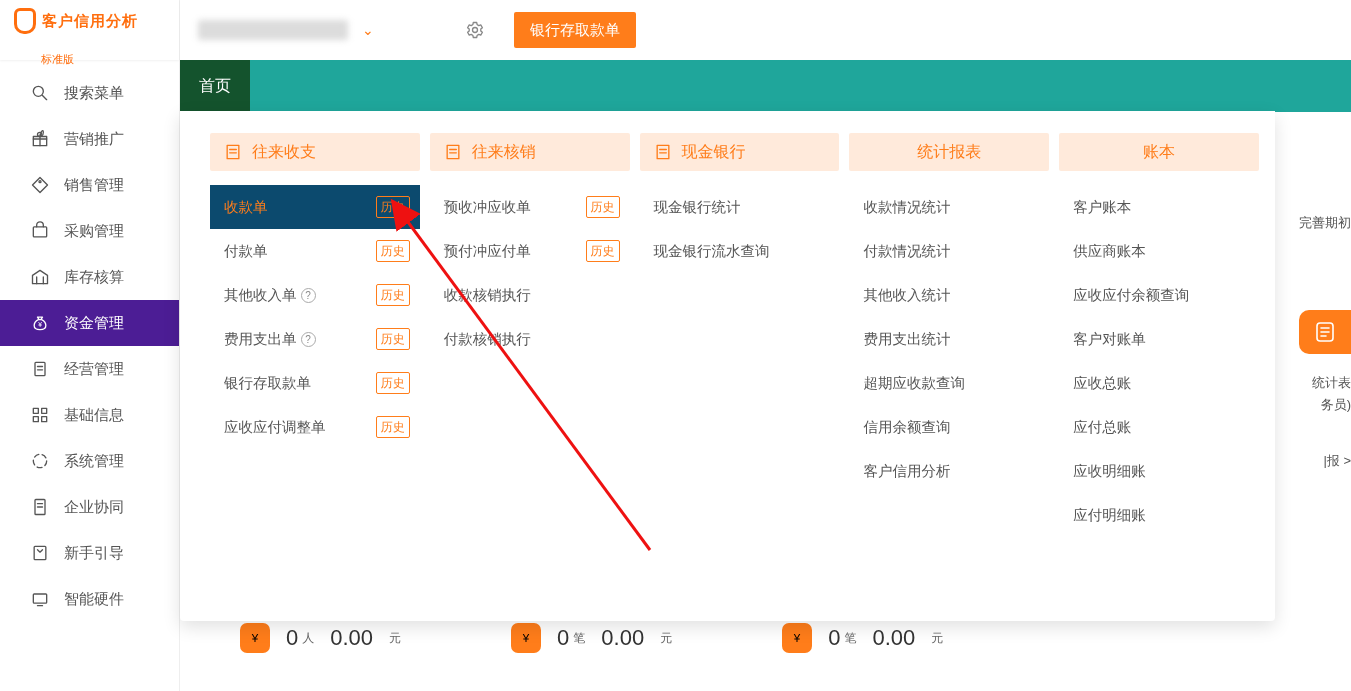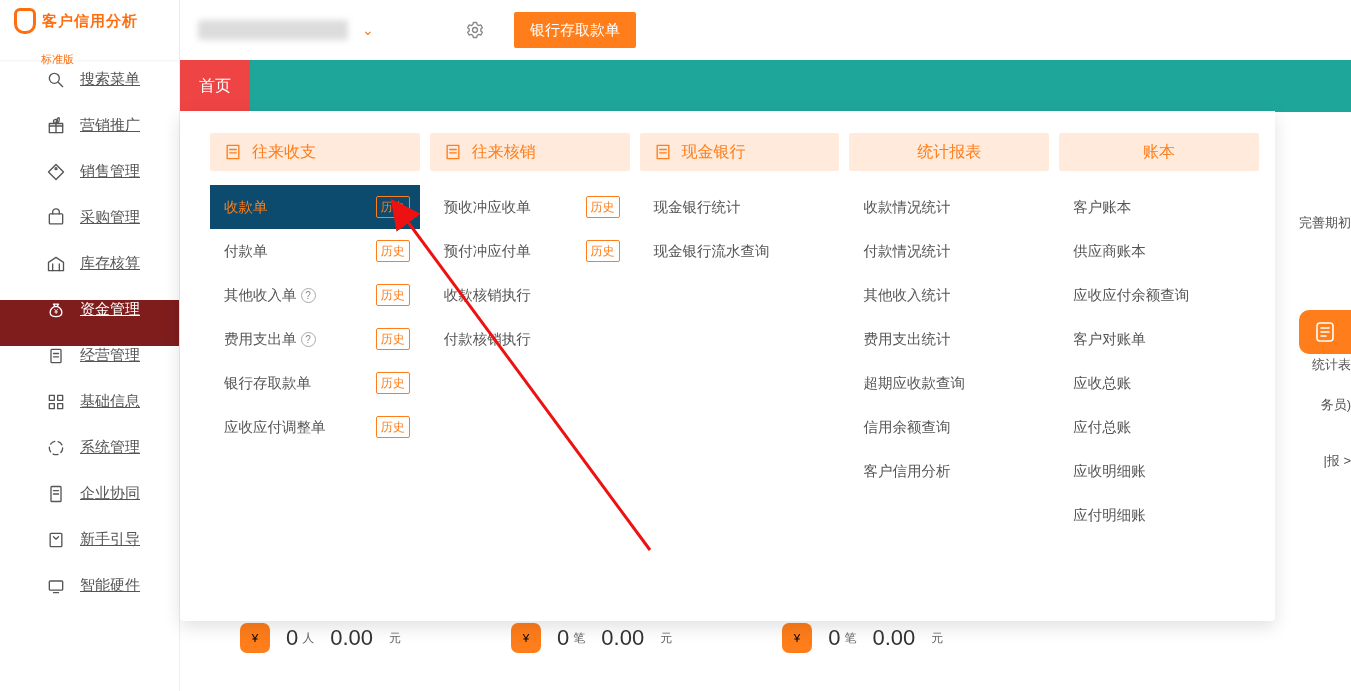--- a/index.html
+++ b/index.html
@@ -6,35 +6,35 @@
     body { width: 1351px; height: 691px; overflow: hidden; background: #fff; }
 
     
     .sidebar { position: absolute; left: 0; top: 0; width: 180px; height: 691px; border-right: 1px solid #eee; background: #fff; }
     .logo-box { height: 60px; padding: 8px 14px 0 14px; box-shadow: 0 1px 2px rgba(0,0,0,.06); }
     .logo-row { display: flex; align-items: center; }
     .logo-mark { width: 22px; height: 26px; border: 3px solid #ff6e0e; border-radius: 6px 6px 10px 10px; margin-right: 6px; position: relative; }
     .logo-txt { color: #ff6e0e; font-weight: 600; font-size: 15px; letter-spacing: 1px; }
     .logo-sub { color: #ff6e0e; font-size: 11px; margin-top: 18px; margin-left: 27px; }
 
-    .side-item { display: flex; height: 46px; padding-left: 46px; color: #555; font-size: 15px; cursor: pointer; text-decoration: underline; }
+    .side-item { display: flex; align-items: center; height: 46px; padding-left: 30px; color: #555; font-size: 15px; cursor: pointer; }
     .side-item.first { margin-top: 10px; }
     .side-item .sicon { width: 20px; height: 20px; margin-right: 14px; display: inline-flex; align-items: center; justify-content: center; }
-    .side-item.active { background: #7f1d1d; color: #fff; }
+    .side-item.active { background: #4c1d95; color: #fff; }
 
     
     .top-bar  { position: absolute; left: 180px; top: 0; right: 0; height: 60px; background: #fff; display: flex; align-items: center; padding-left: 18px; }
     .tenant-sel { width: 260px; display: flex; align-items: center; color: #bbb; }
     .tenant-blur { width: 150px; height: 20px; background: #dcdcdc; filter: blur(3px); border-radius: 2px; }
     .caret-down { margin-left: 14px; color: #ff7d1a; font-size: 14px; }
     .gear { width: 34px; display:flex; align-items:center; justify-content:center; color:#888; }
     .try-btn { margin-left: 22px; height: 36px; padding: 0 16px; background: #ff7d1a; color: #fff; border-radius: 2px; display: inline-flex; align-items: center; border: none; font-size: 15px; cursor: pointer; }
 
     .tab-strip { position: absolute; left: 180px; top: 60px; right: 0; height: 52px; background: #1fa69b; display: flex; align-items: stretch; }
-    .tab { width: 70px; display: flex; align-items: center; justify-content: center; color: #fff; font-size: 16px; background: #ef4444; }
+    .tab { width: 70px; display: flex; align-items: center; justify-content: center; color: #fff; font-size: 16px; background: #14532d; }
 
     
     .right-peek { position: absolute; right: 0; width: 70px; color: #555; font-size: 13px; text-align: right; }
     .right-badge { position: absolute; right: 0; top: 310px; width: 52px; height: 44px; background: #ff7d1a; border-radius: 10px 0 0 10px; display:flex; align-items:center; justify-content:center; color:#fff; }
 
     
     .kpi-row { position: absolute; left: 210px; bottom: 18px; right: 30px; height: 70px; display:flex; gap: 110px; padding-left: 30px;}
     .kpi { display:flex; align-items:center; gap:16px; }
     .kpi .chip { width: 30px; height: 30px; border-radius: 7px; background:#ff7d1a; display:flex; align-items:center; justify-content:center; }
     .kpi .big { font-size: 22px; color:#333; }
@@ -215,21 +215,21 @@
   <div class="tab">首页</div>
 </div>
 
 <div class="right-peek" style="top:214px;">完善期初</div>
 <div class="right-badge">
   <svg width="24" height="24" viewBox="0 0 24 24">
       <rect x="4" y="3" width="16" height="18" rx="3"></rect>
       <path d="M8 8h8M8 12h8M8 16h5"></path>
     </svg>
 </div>
-<div class="right-peek" style="top:356px;">统计表</div>
+<div class="right-peek" style="top:374px;">统计表</div>
 <div class="right-peek" style="top:396px;">务员)</div>
 <div class="right-peek" style="top:452px;">|报 &gt;</div>
 
 <div class="kpi-row" id="kpi-row">
     <div class="kpi">
       <span class="chip">
         <svg width="20" height="20" viewBox="0 0 24 24">
           <text x="12" y="17" font-size="14" text-anchor="middle" stroke="none" fill="currentColor">¥</text>
         </svg>
       </span>

